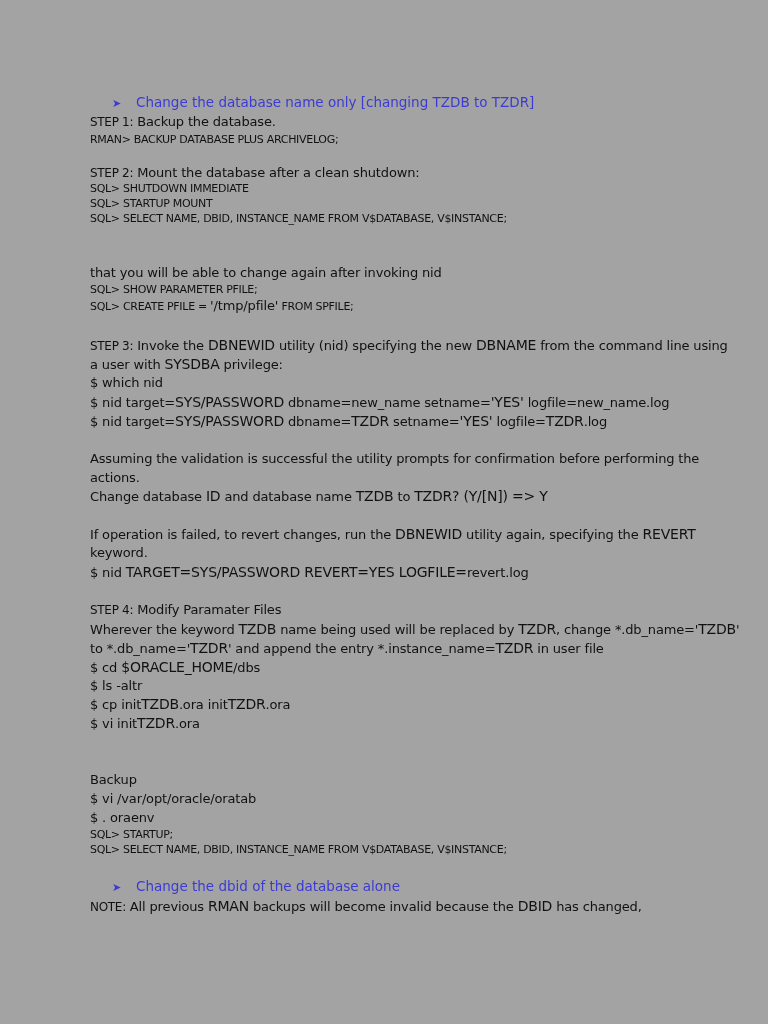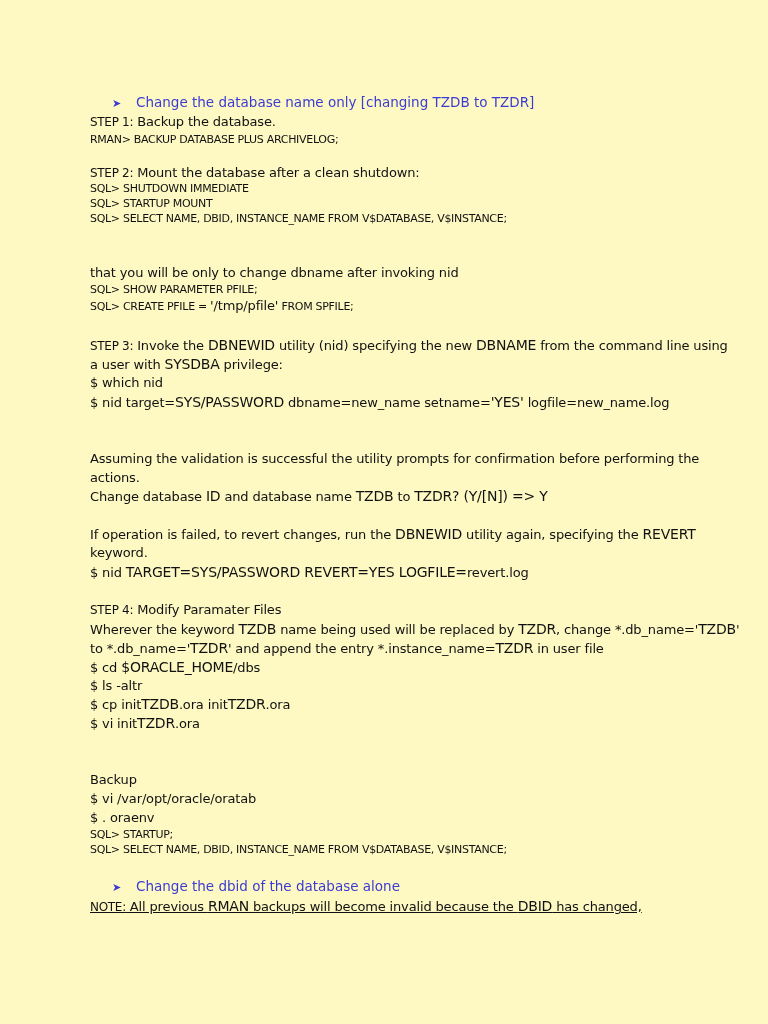--- a/index.html
+++ b/index.html
@@ -1,18 +1,18 @@
 <!DOCTYPE html>
 <html><head>
   <meta charset="utf-8">
   <style>
     html, body { margin: 0; padding: 0; background: #ffffff; }
     body { width: 768px; height: 1024px; overflow: hidden; position: relative;
            font-family: "DejaVu Sans", "Liberation Sans", sans-serif; color: #111; }
-    .page { position: absolute; left: 0; top: 0; width: 768px; height: 1024px; background: #fef9c3; }
+    .page { position: absolute; left: 0; top: 0; width: 768px; height: 1024px; background: #a3a3a3; }
     .line { position: absolute; left: 90px; white-space: nowrap; line-height: 1; }
     .heading { color: #3b3bd4; font-size: 13.5px; left: 112px; }
     .heading .bullet { display: inline-block; width: 24px; font-size: 11px; }
     .body { font-size: 13px; letter-spacing: -0.15px; }
     .small { font-size: 11px; letter-spacing: -0.3px; }
     .sc { font-size: 14px; letter-spacing: -0.2px; }
     .xs { font-size: 12px; letter-spacing: -0.3px; }
   </style>
 </head>
 <body>
@@ -28,35 +28,38 @@
   </div>
   <div class="line small" style="top:134px;">RMAN&gt; BACKUP DATABASE PLUS ARCHIVELOG;</div>
 
   <div class="line body" style="top:166px;">
     <span class="xs">STEP 2:</span><span> Mount the database after a clean shutdown:</span>
   </div>
   <div class="line small" style="top:183px;">SQL&gt; SHUTDOWN IMMEDIATE</div>
   <div class="line small" style="top:198px;">SQL&gt; STARTUP MOUNT</div>
   <div class="line small" style="top:213px;">SQL&gt; SELECT NAME, DBID, INSTANCE_NAME FROM V$DATABASE, V$INSTANCE;</div>
 
-  <div class="line body" style="top:266px;">that you will be only to change dbname after invoking nid</div>
+  <div class="line body" style="top:266px;">that you will be able to change again after invoking nid</div>
   <div class="line small" style="top:284px;">SQL&gt; SHOW PARAMETER PFILE;</div>
   <div class="line small" style="top:299px;">
     <span>SQL&gt; CREATE PFILE = </span><span class="body">'/tmp/pfile'</span><span> FROM SPFILE;</span>
   </div>
 
   <div class="line body" style="top:338px;">
     <span class="xs">STEP 3:</span><span> Invoke the </span><span class="sc">DBNEWID</span><span> utility (nid) specifying the new </span><span class="sc">DBNAME</span><span> from the command line using</span>
   </div>
   <div class="line body" style="top:357px;">
     <span>a user with </span><span class="sc">SYSDBA</span><span> privilege:</span>
   </div>
   <div class="line body" style="top:376px;">$ which nid</div>
   <div class="line body" style="top:395px;">
     <span>$ nid target=</span><span class="sc">SYS/PASSWORD</span><span> dbname=new_name setname=</span><span class="sc">'YES'</span><span> logfile=new_name.log</span>
+  </div>
+  <div class="line body" style="top:414px;">
+    <span>$ nid target=</span><span class="sc">SYS/PASSWORD</span><span> dbname=</span><span class="sc">TZDR</span><span> setname=</span><span class="sc">'YES'</span><span> logfile=</span><span class="sc">TZDR</span><span>.log</span>
   </div>
 
   <div class="line body" style="top:452px;">Assuming the validation is successful the utility prompts for confirmation before performing the</div>
   <div class="line body" style="top:471px;">actions.</div>
   <div class="line body" style="top:489px;">
     <span>Change database </span><span class="sc">ID</span><span> and database name </span><span class="sc">TZDB</span><span> to </span><span class="sc">TZDR? (Y/[N]) =&gt; Y</span>
   </div>
 
   <div class="line body" style="top:527px;">
     <span>If operation is failed, to revert changes, run the </span><span class="sc">DBNEWID</span><span> utility again, specifying the </span><span class="sc">REVERT</span>
@@ -88,17 +91,17 @@
 
   <div class="line body" style="top:773px;">Backup</div>
   <div class="line body" style="top:792px;">$ vi /var/opt/oracle/oratab</div>
   <div class="line body" style="top:811px;">$ . oraenv</div>
   <div class="line small" style="top:829px;">SQL&gt; STARTUP;</div>
   <div class="line small" style="top:844px;">SQL&gt; SELECT NAME, DBID, INSTANCE_NAME FROM V$DATABASE, V$INSTANCE;</div>
 
   <div class="line heading" style="top:880px;">
     <span class="bullet">➤</span><span>Change the dbid of the database alone</span>
   </div>
-  <div class="line body" style="top:899px;text-decoration:underline;">
+  <div class="line body" style="top:899px;">
     <span class="xs">NOTE:</span><span> All previous </span><span class="sc">RMAN</span><span> backups will become invalid because the </span><span class="sc">DBID</span><span> has changed,</span>
   </div>
 
 </div>
 
 </body></html>

